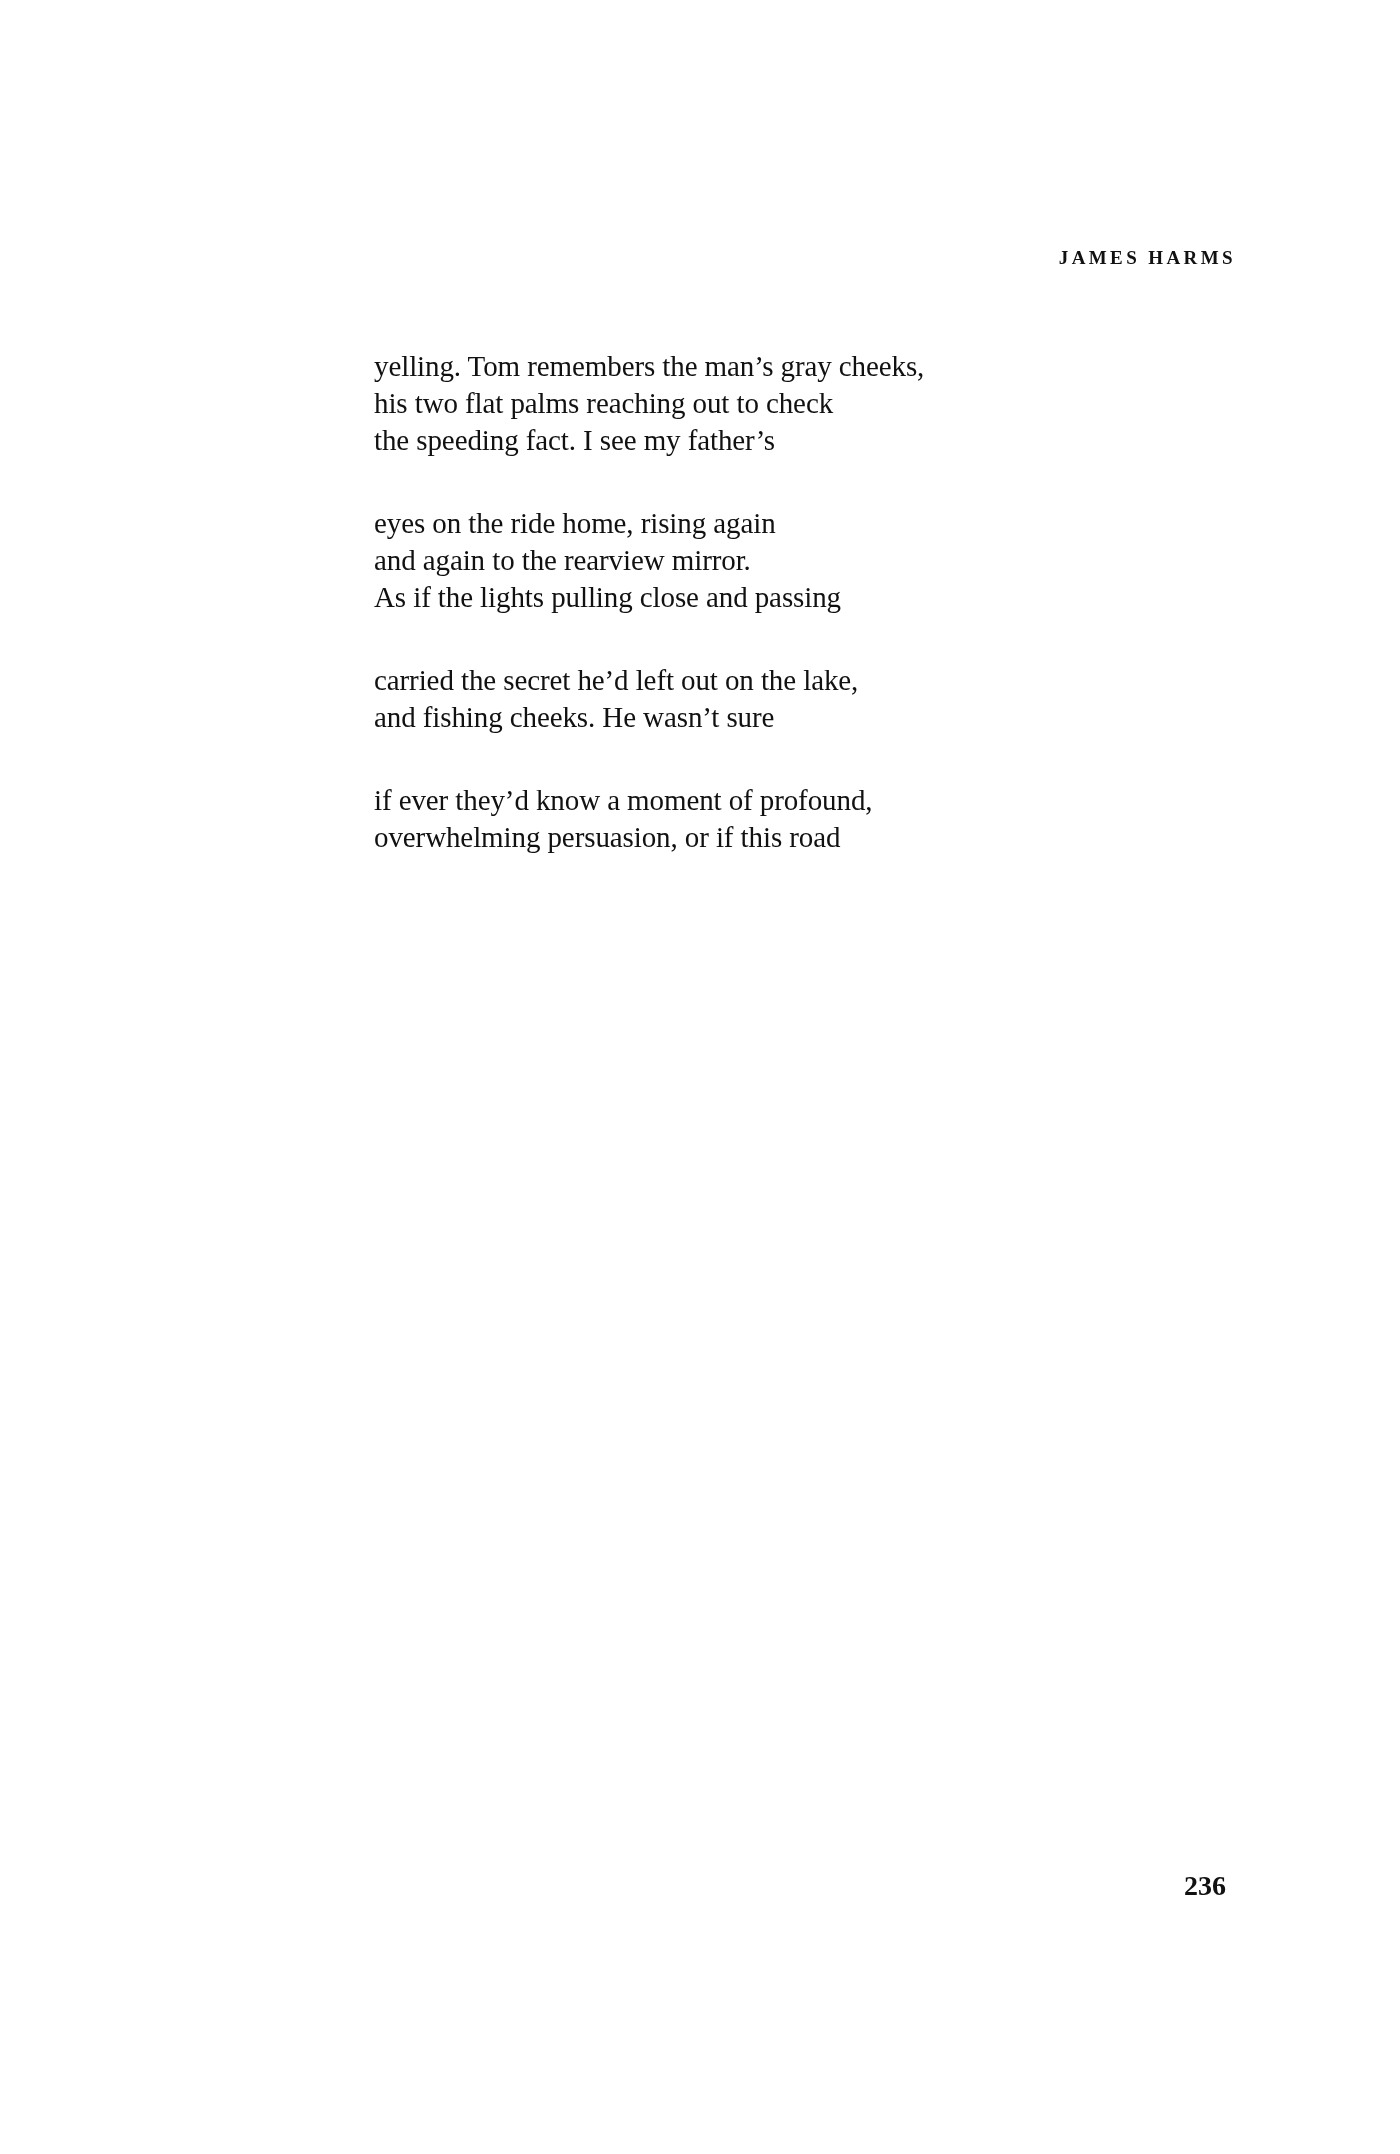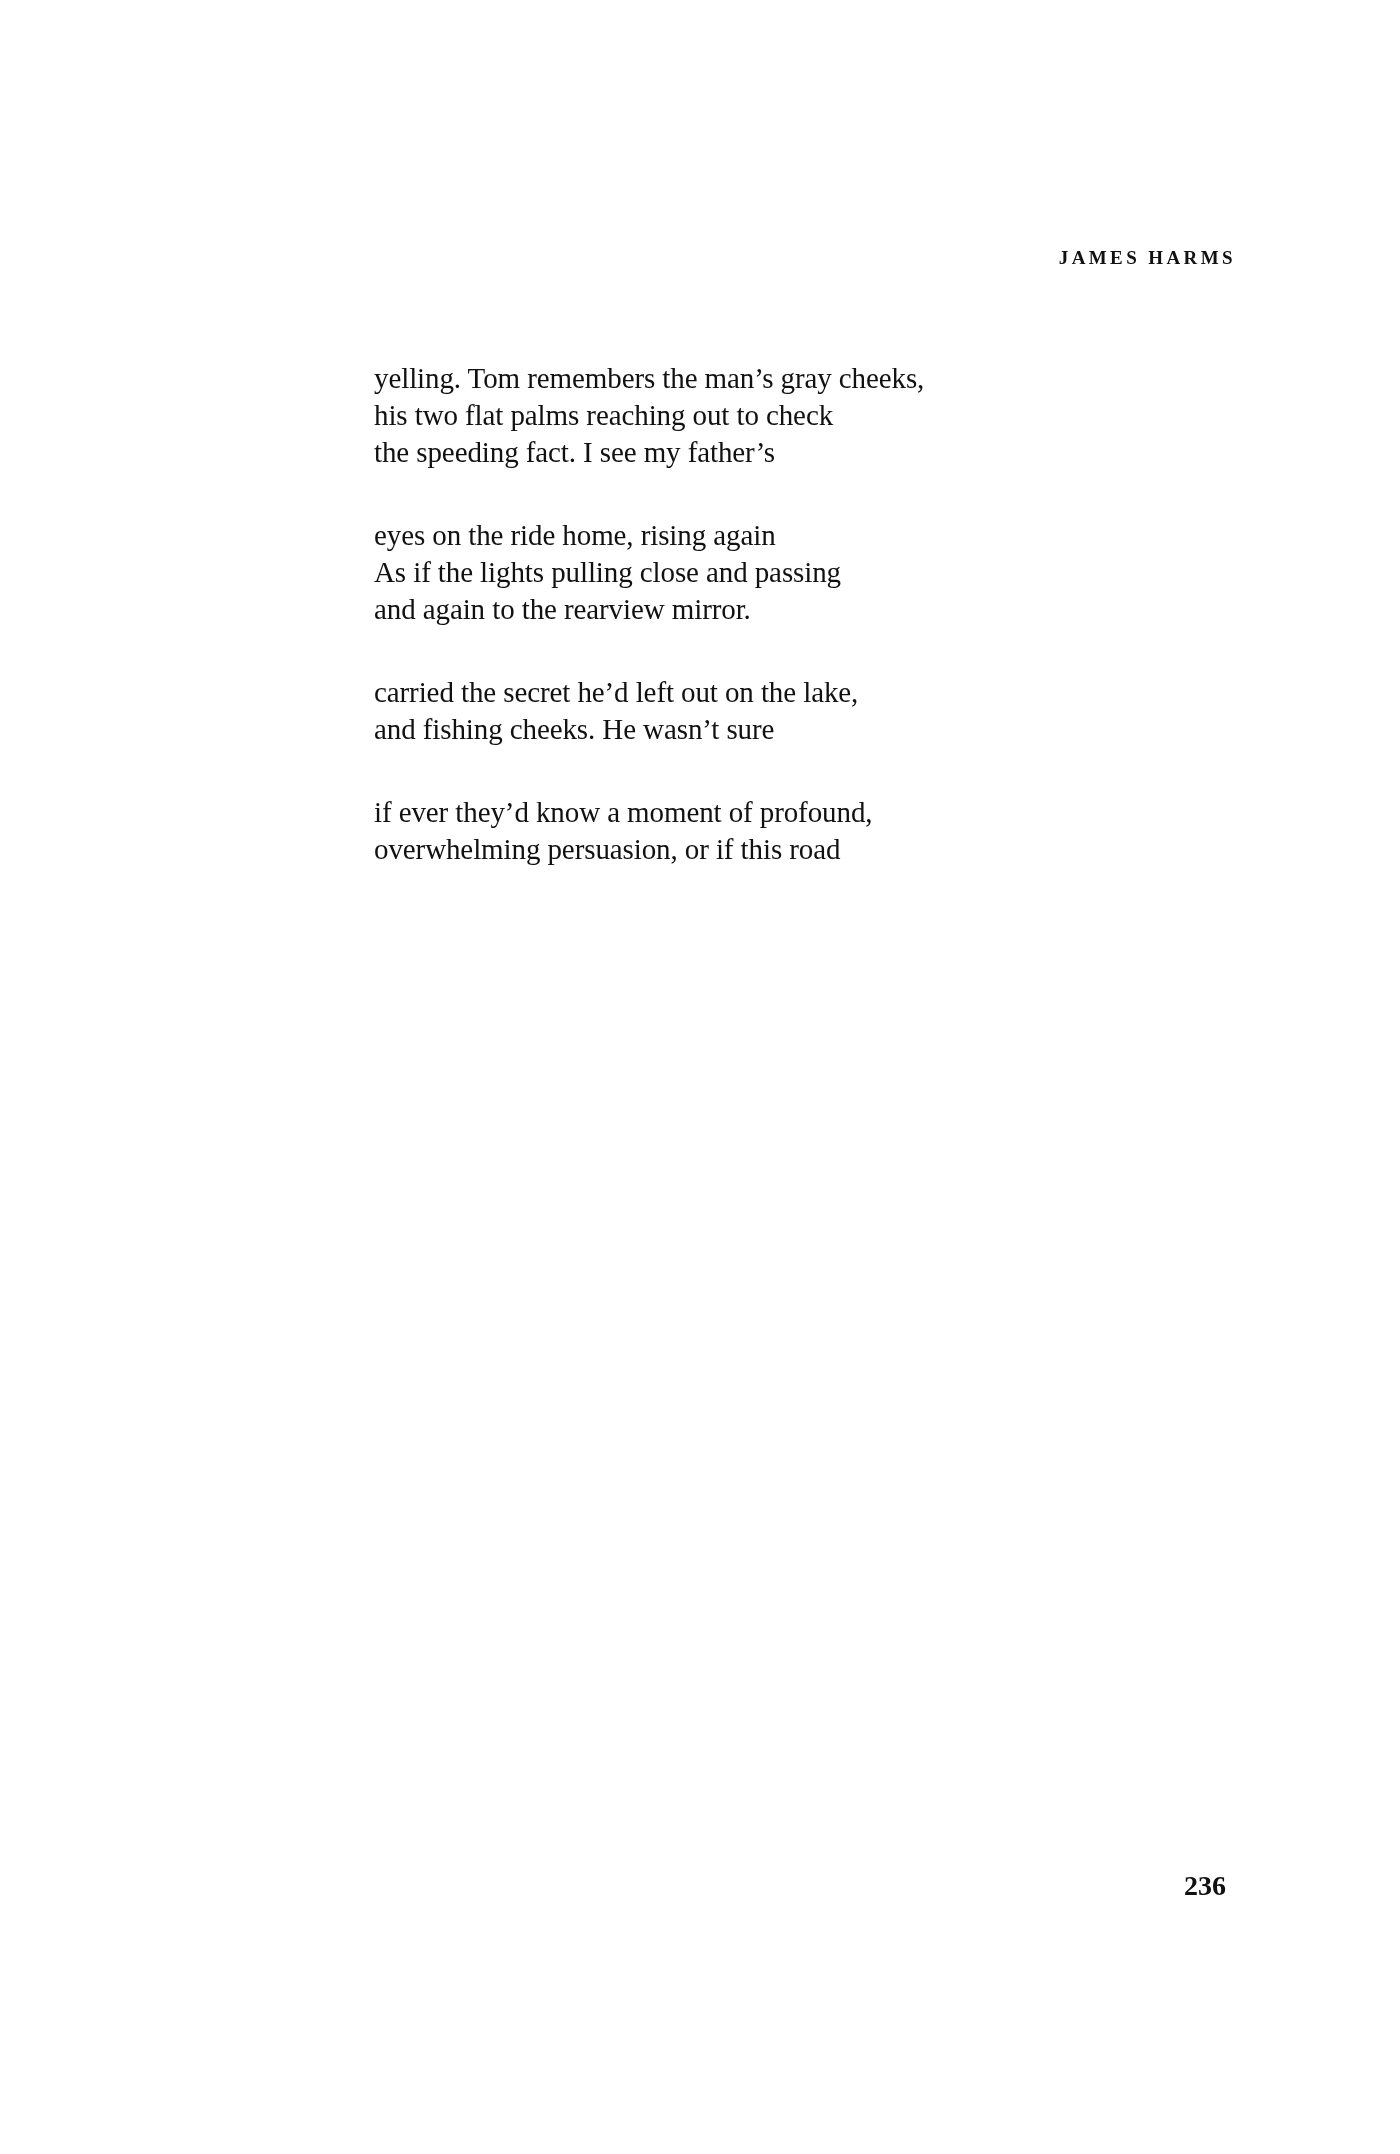--- a/index.html
+++ b/index.html
@@ -25,21 +25,21 @@
       line-height: 24px;
       white-space: nowrap;
     }
     .poem {
       position: absolute;
       left: 374px;
       top: 348px;
       width: 760px;
     }
     .stanza {
-      margin: 12px 0 46px 0;
+      margin: 0 0 46px 0;
     }
     .line {
       font-size: 29px;
       line-height: 37px;
       height: 37px;
       white-space: nowrap;
       letter-spacing: -0.1px;
     }
     .page-number {
       position: absolute;
@@ -56,22 +56,22 @@
 <div class="running-head">JAMES HARMS</div>
 
 <div class="poem">
   <div class="stanza">
     <div class="line">yelling. Tom remembers the man’s gray cheeks,</div>
     <div class="line">his two flat palms reaching out to check</div>
     <div class="line">the speeding fact. I see my father’s</div>
   </div>
   <div class="stanza">
     <div class="line">eyes on the ride home, rising again</div>
+    <div class="line">and again to the rearview mirror.</div>
     <div class="line">As if the lights pulling close and passing</div>
-    <div class="line">and again to the rearview mirror.</div>
   </div>
   <div class="stanza">
     <div class="line">carried the secret he’d left out on the lake,</div>
     <div class="line">and fishing cheeks. He wasn’t sure</div>
   </div>
   <div class="stanza">
     <div class="line">if ever they’d know a moment of profound,</div>
     <div class="line">overwhelming persuasion, or if this road</div>
   </div>
 </div>

